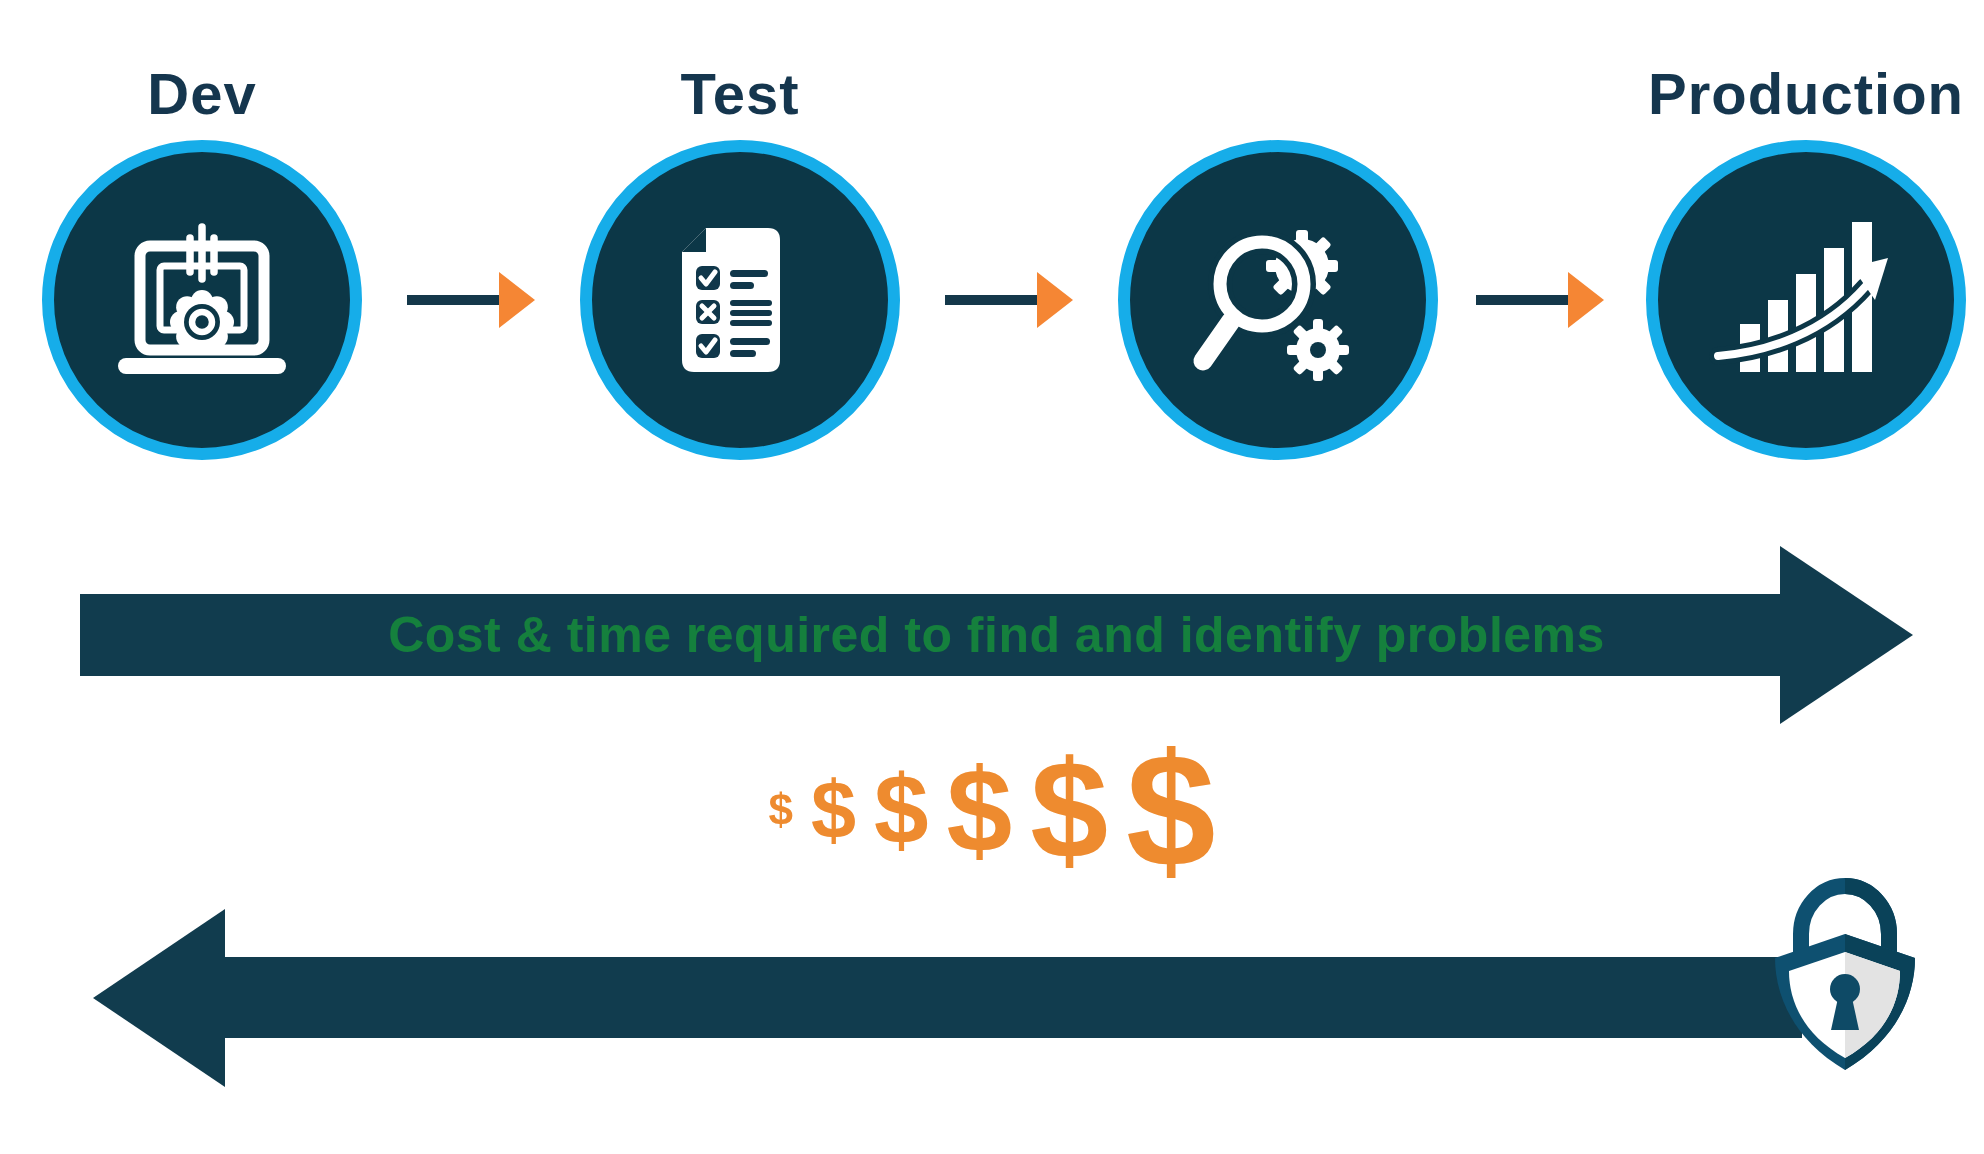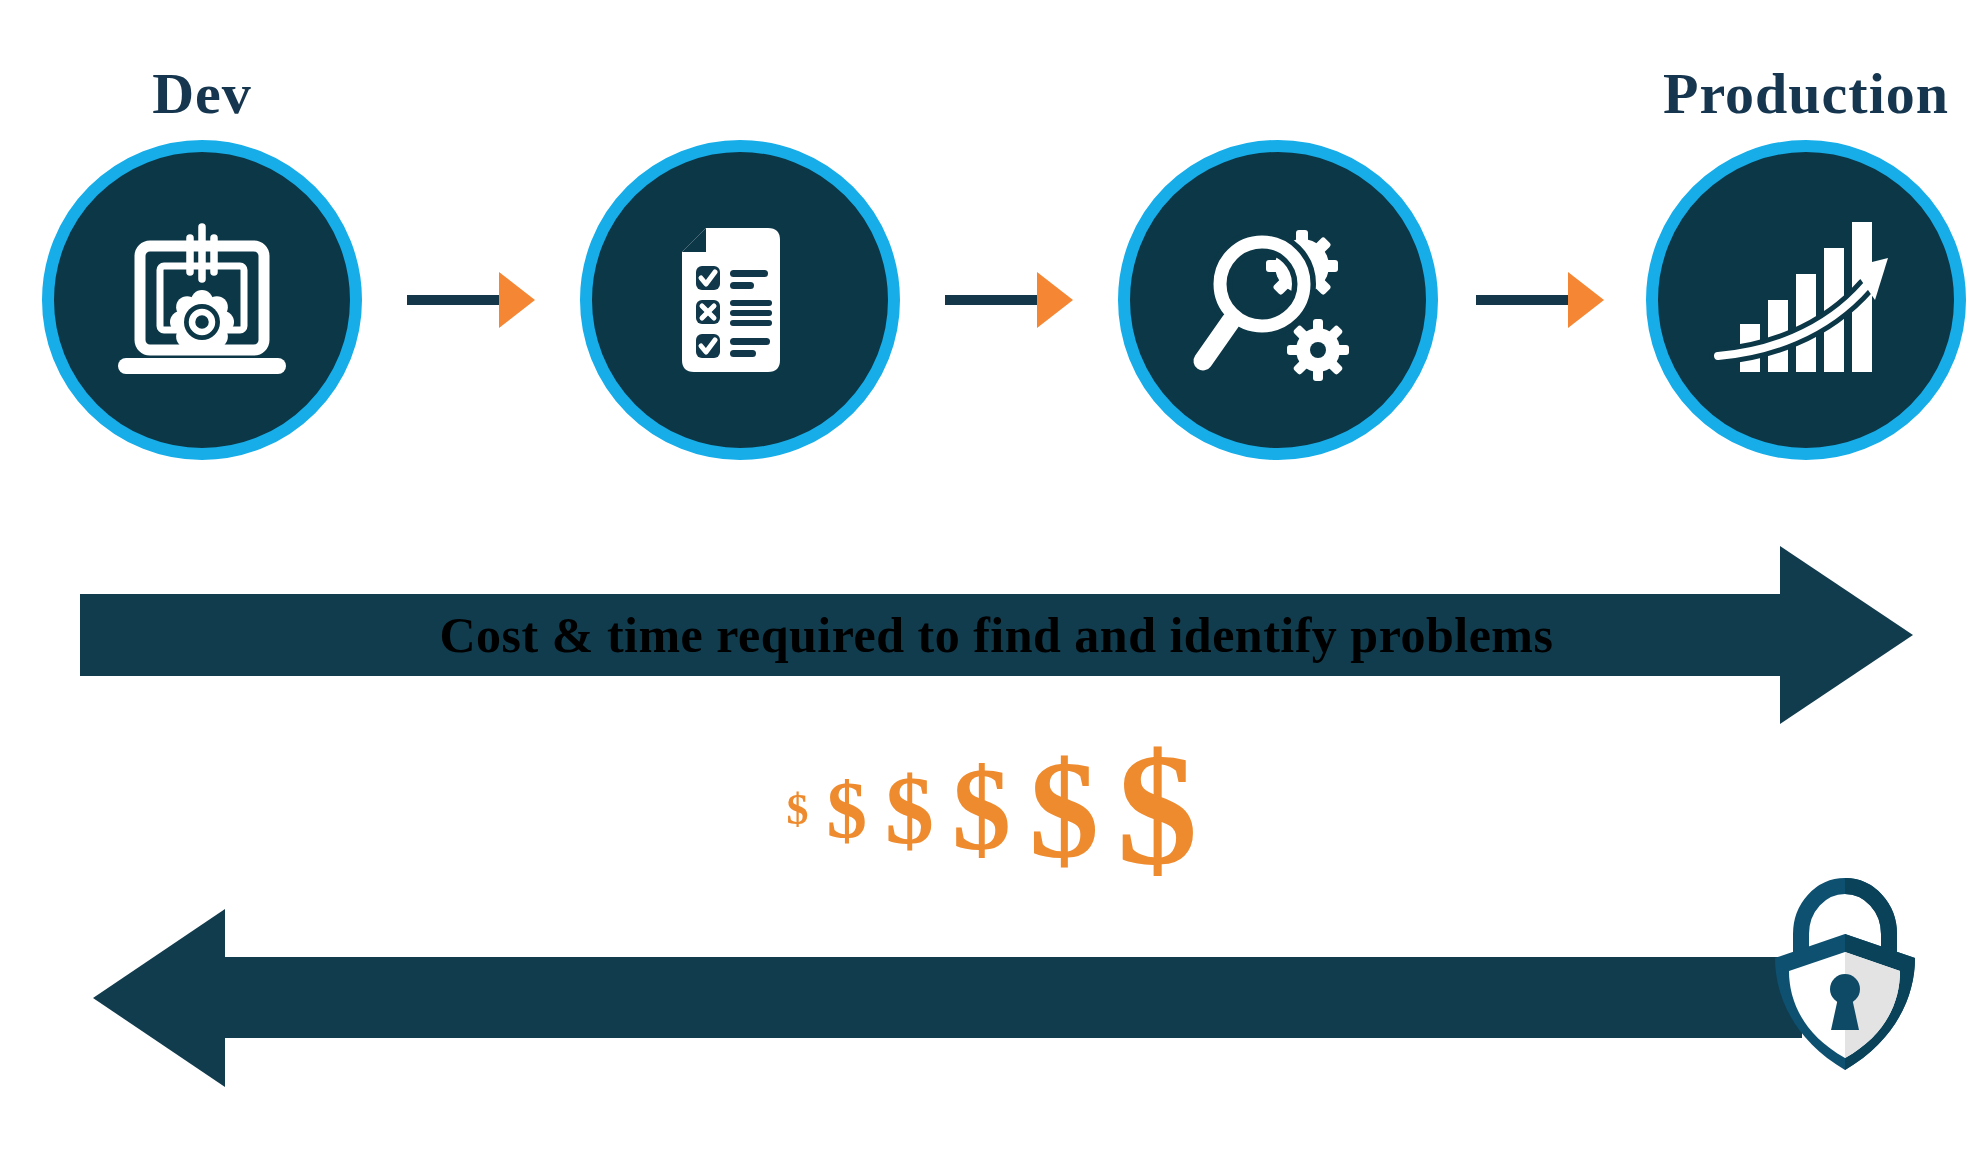--- a/index.html
+++ b/index.html
@@ -1,21 +1,21 @@
 <!DOCTYPE html>
 <html><head>
 <meta charset="utf-8">
 <style>
   html,body{margin:0;padding:0;background:#ffffff;}
   #canvas{
     position:relative;
     width:1984px;height:1154px;
     background:#ffffff;
     overflow:hidden;
-    font-family:Liberation Serif, serif;
+    font-family:Liberation Sans, sans-serif;
   }
   
   .stage-label{
     position:absolute;top:60px;width:420px;
     text-align:center;
     font-size:58px;font-weight:700;color:#15364e;
     letter-spacing:1px;
   }
   .stage-circle{
     position:absolute;top:140px;
@@ -43,21 +43,21 @@
   }
   .cost-head{
     position:absolute;left:1780px;top:546px;width:0;height:0;z-index:1;
     border-top:89px solid transparent;
     border-bottom:89px solid transparent;
     border-left:133px solid #113c4e;
   }
   .cost-label{
     position:absolute;left:80px;top:594px;width:1833px;height:82px;z-index:2;
     display:flex;align-items:center;justify-content:center;
-    color:#000000;font-size:50px;font-weight:700;letter-spacing:0.5px;
+    color:#15803d;font-size:50px;font-weight:700;letter-spacing:0.5px;
     white-space:nowrap;
   }
   
   .dollar-row{
     position:absolute;left:0;top:740px;width:1984px;height:140px;
     display:flex;align-items:center;justify-content:center;gap:18px;
     color:#ee8b2f;font-weight:700;line-height:1;
   }
   .dollar-row span{display:block;}
   .d1{font-size:44px;}  .d2{font-size:81px;}  .d3{font-size:98px;}
@@ -80,20 +80,21 @@
     white-space:nowrap;
   }
   .shield-wrap{position:absolute;left:1770px;top:872px;z-index:3;}
 </style>
 </head>
 <body>
 
 <div id="canvas">
 
   <div class="stage-label" style="left:-8px;">Dev</div>
+  <div class="stage-label" style="left:530px;">Test</div>
   <div class="stage-label" style="left:1596px;">Production</div>
 
   <div class="stage-circle" style="left:42px;">
     <svg width="200" height="200" viewBox="0 0 200 200">
       <rect x="38" y="46" width="124" height="104" rx="10" fill="none" stroke="#ffffff" stroke-width="11"></rect>
       <rect x="58" y="66" width="84" height="64" rx="4" fill="none" stroke="#ffffff" stroke-width="7"></rect>
       <rect x="16" y="158" width="168" height="16" rx="8" fill="#ffffff"></rect>
       <line x1="88" y1="38" x2="88" y2="72" stroke="#ffffff" stroke-width="7.5" stroke-linecap="round"></line>
       <line x1="100" y1="27" x2="100" y2="79" stroke="#ffffff" stroke-width="7.5" stroke-linecap="round"></line>
       <line x1="112" y1="38" x2="112" y2="72" stroke="#ffffff" stroke-width="7.5" stroke-linecap="round"></line>

